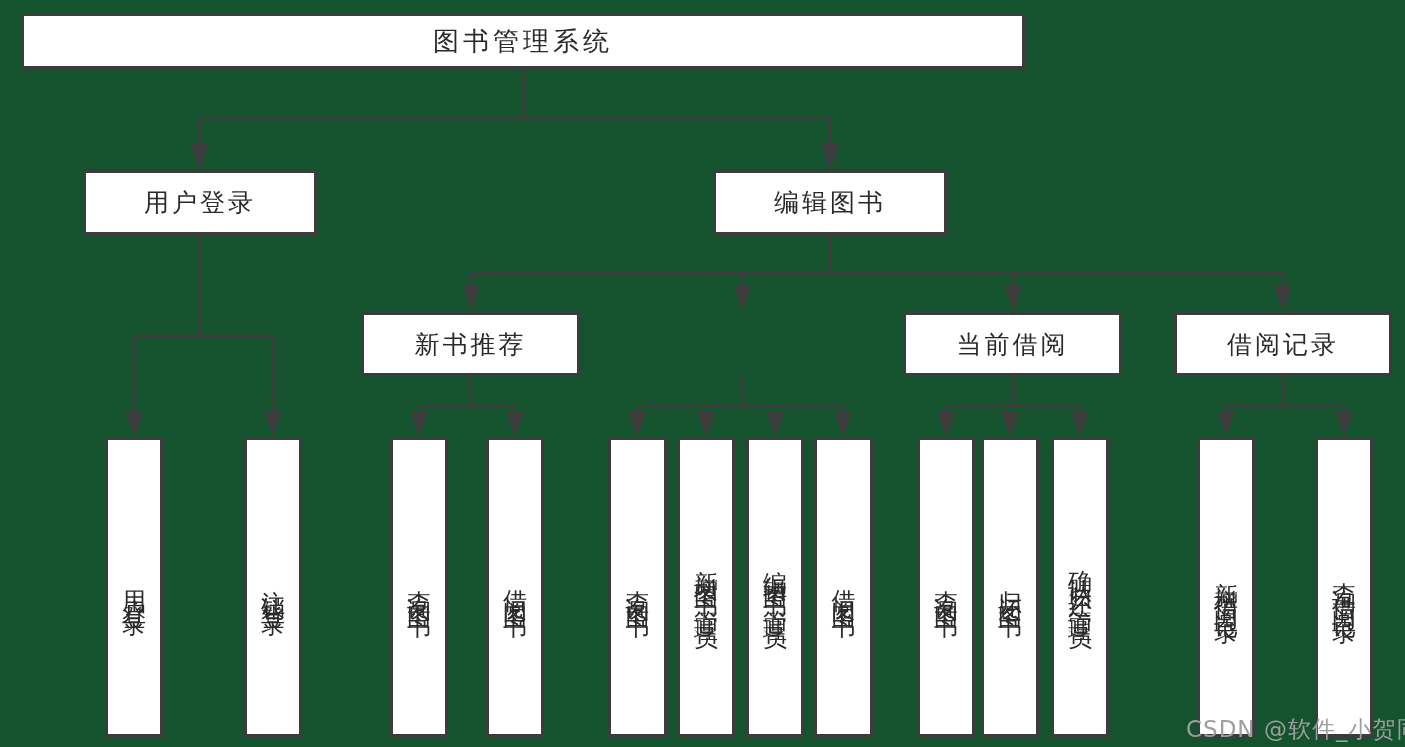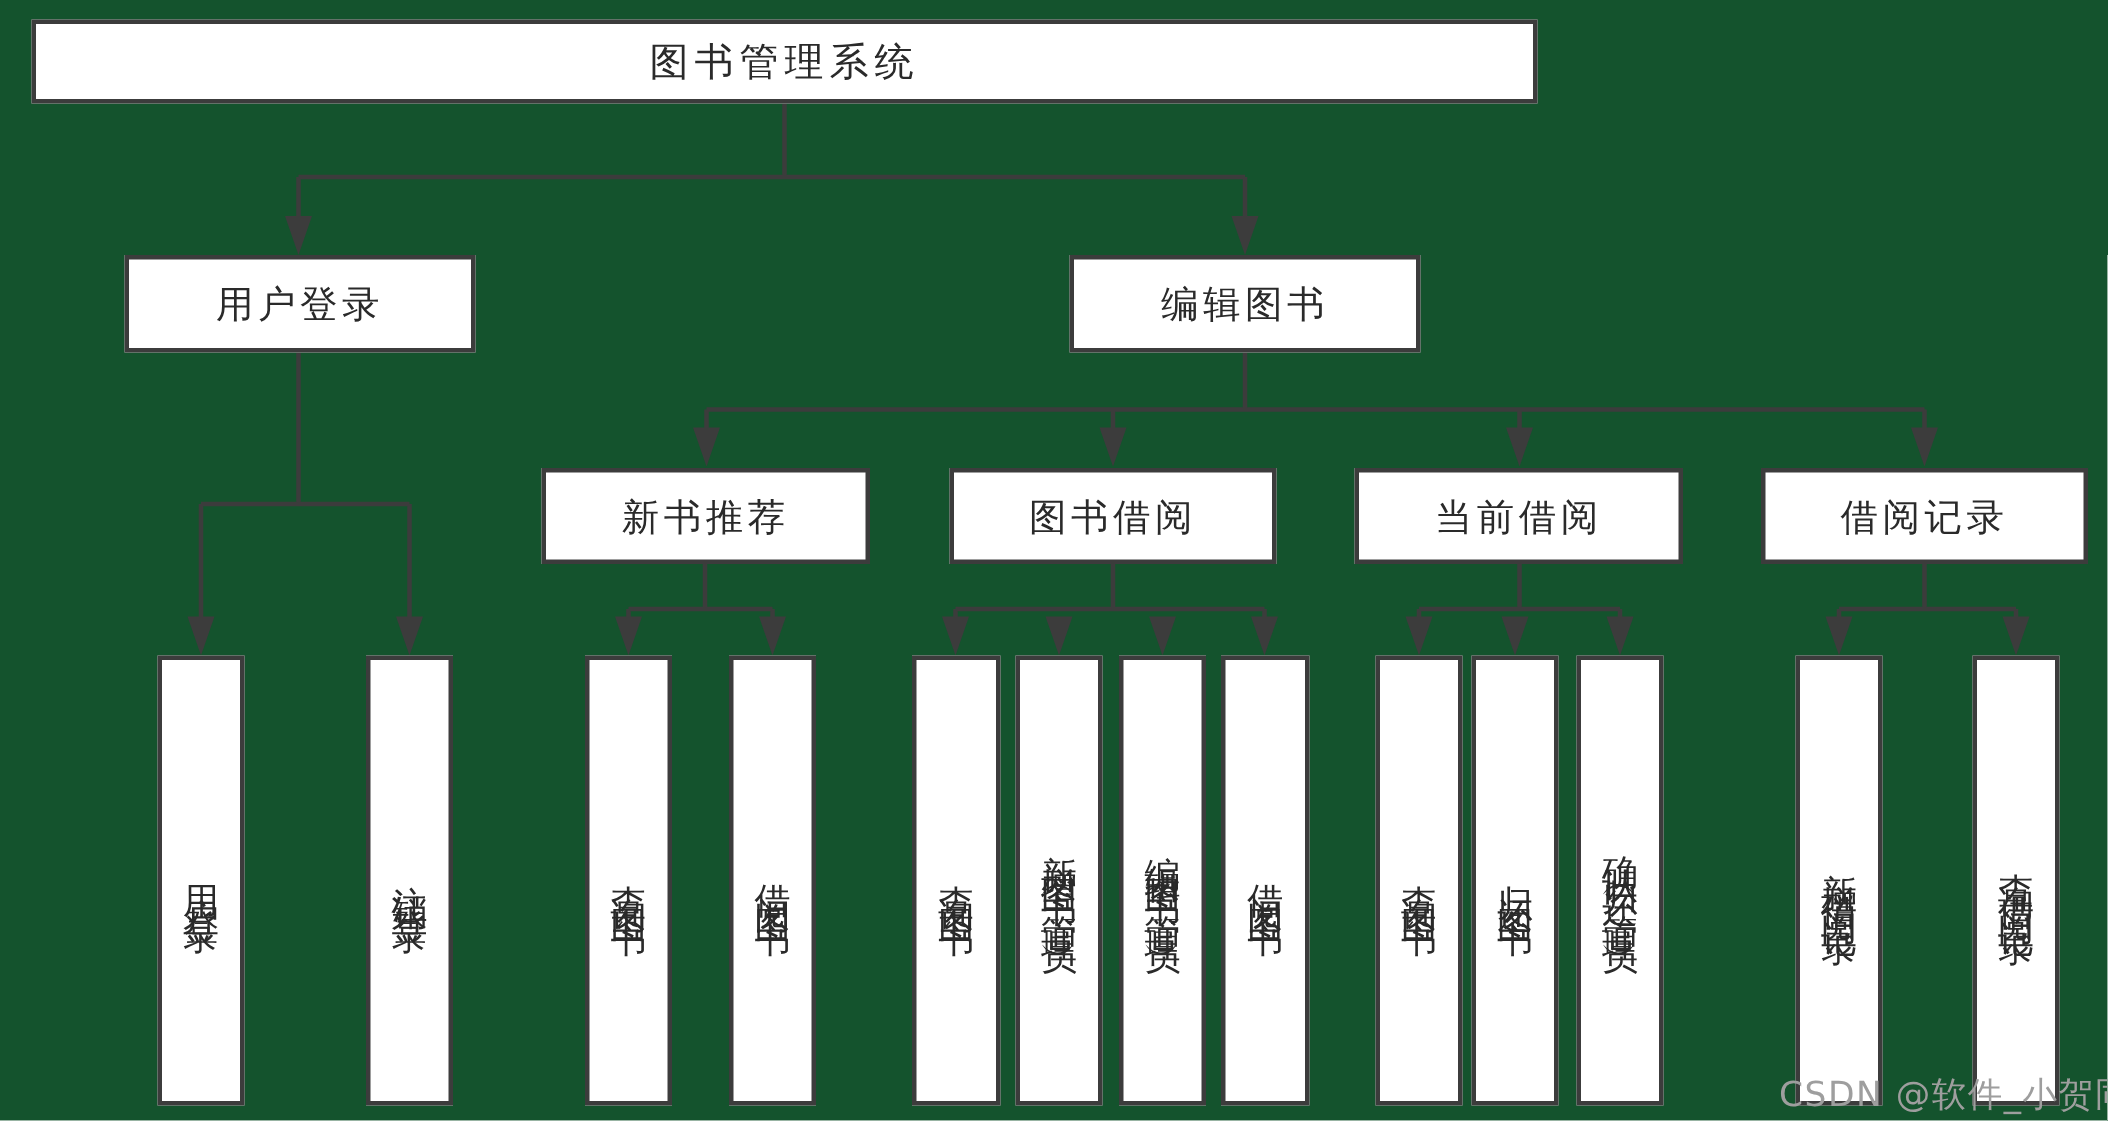--- a/index.html
+++ b/index.html
@@ -69,23 +69,20 @@
   <div class="node h" style="left:83px;top:170px;width:234px;height:65px">
     <span class="lbl">用户登录</span>
   </div>
   <div class="node h" style="left:713px;top:170px;width:234px;height:65px">
     <span class="lbl">编辑图书</span>
   </div>
 
   <div class="node h" style="left:361px;top:312px;width:219px;height:64px">
     <span class="lbl">新书推荐</span>
   </div>
-  <div class="node h" style="left:633px;top:312px;width:218px;height:64px">
-    <span class="lbl">图书借阅</span>
-  </div>
   <div class="node h" style="left:903px;top:312px;width:219px;height:64px">
     <span class="lbl">当前借阅</span>
   </div>
   <div class="node h" style="left:1174px;top:312px;width:218px;height:64px">
     <span class="lbl">借阅记录</span>
   </div>
 
   <div class="node v" style="left:105px;top:437px;width:58px;height:300px">
     <span class="lbl">用户登录</span>
   </div>

